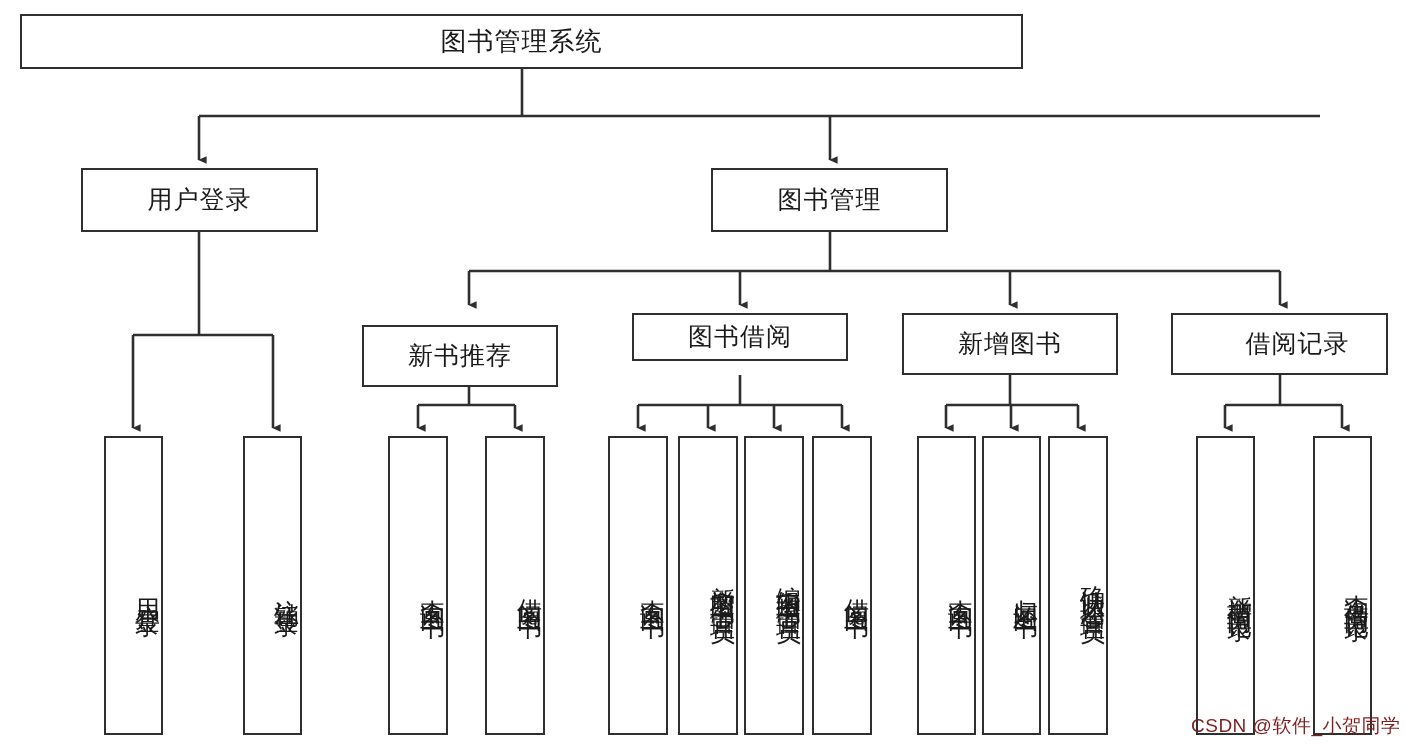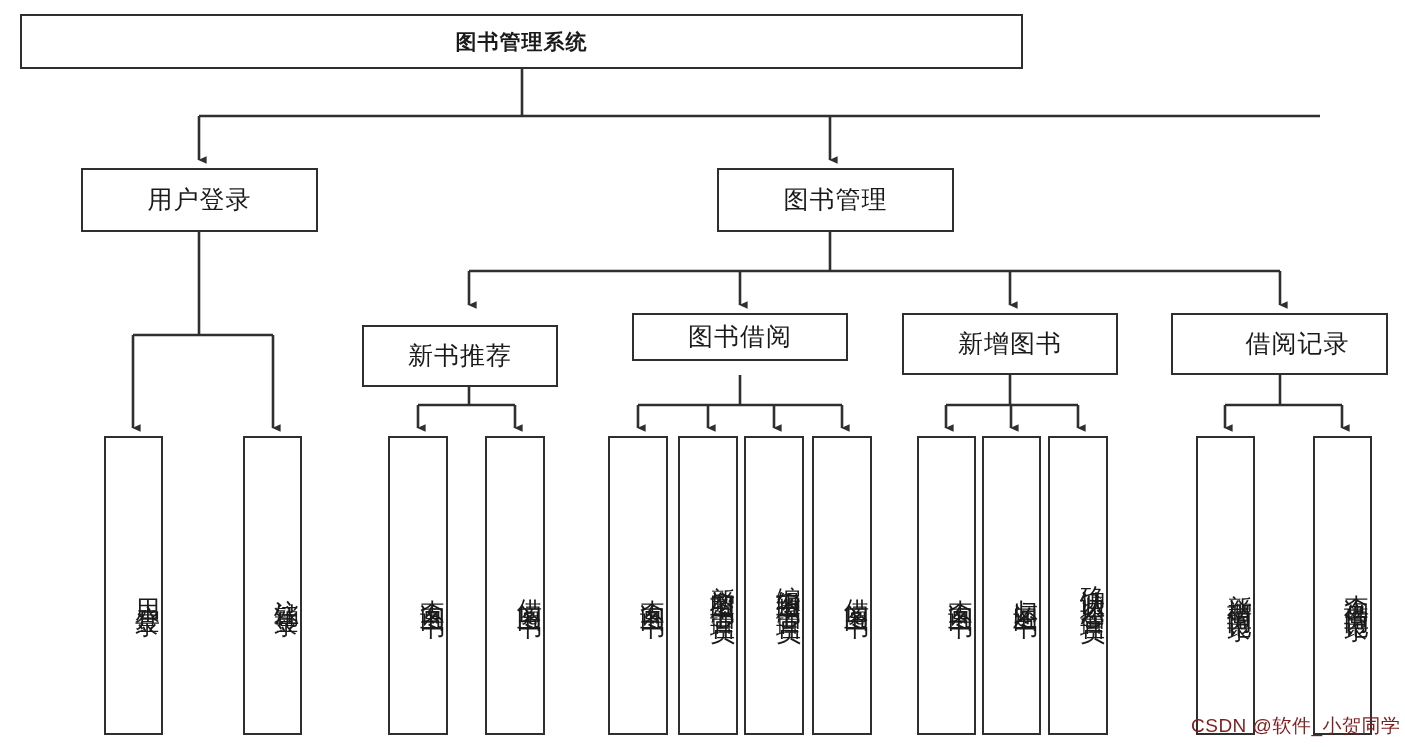--- a/index.html
+++ b/index.html
@@ -35,22 +35,21 @@
     justify-content: center;
     color: #1a1a1a;
     z-index: 2;
   }
   .node.h {
     font-size: 25px;
     letter-spacing: 1px;
     line-height: 1.1;
   }
   .node.root {
-    font-size: 21px;
-    font-weight: bold;
+    font-size: 26px;
   }
   .node.v {
     font-size: 25px;
     writing-mode: vertical-rl;
     text-orientation: upright;
     letter-spacing: 5px;
     line-height: 1.1;
     padding-top: 6px;
     align-items: flex-start;
   }
@@ -124,21 +123,21 @@
     </g>
   </svg>
 
   <div class="node h root" style="left:20px; top:14px; width:1003px; height:55px;">
     <span>图书管理系统</span>
   </div>
 
   <div class="node h" style="left:81px; top:168px; width:237px; height:64px;">
     <span>用户登录</span>
   </div>
-  <div class="node h" style="left:711px; top:168px; width:237px; height:64px;margin-left:6px;">
+  <div class="node h" style="left:711px; top:168px; width:237px; height:64px;">
     <span>图书管理</span>
   </div>
 
   <div class="node h" style="left:362px; top:325px; width:196px; height:62px;">
     <span>新书推荐</span>
   </div>
   <div class="node h" style="left:632px; top:313px; width:216px; height:48px;">
     <span>图书借阅</span>
   </div>
   <div class="node h" style="left:902px; top:313px; width:216px; height:62px;">

